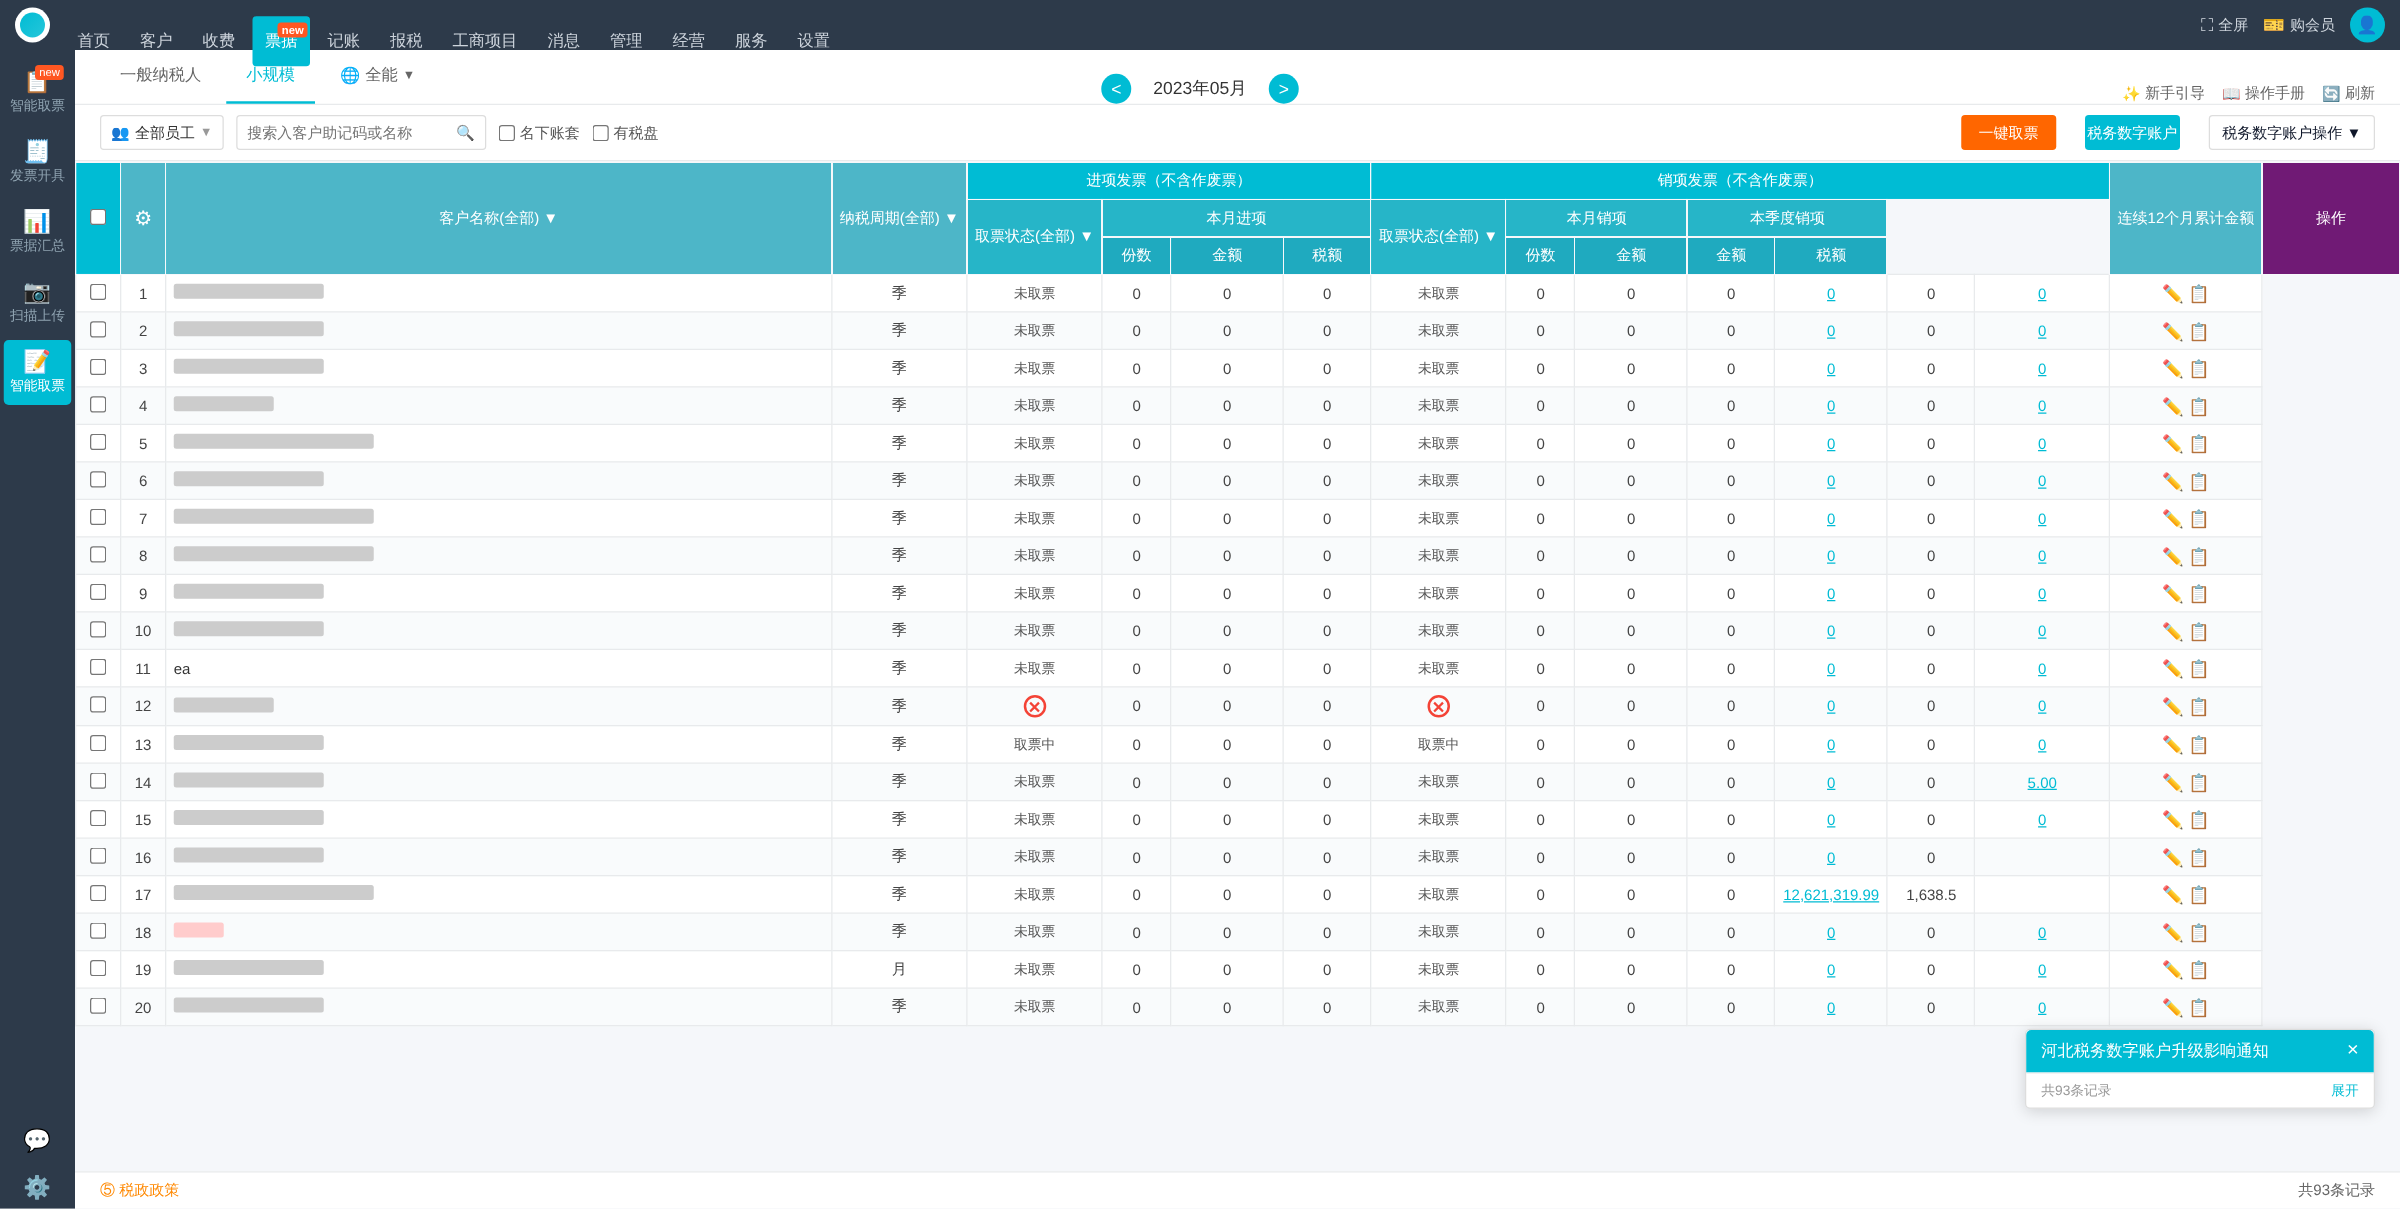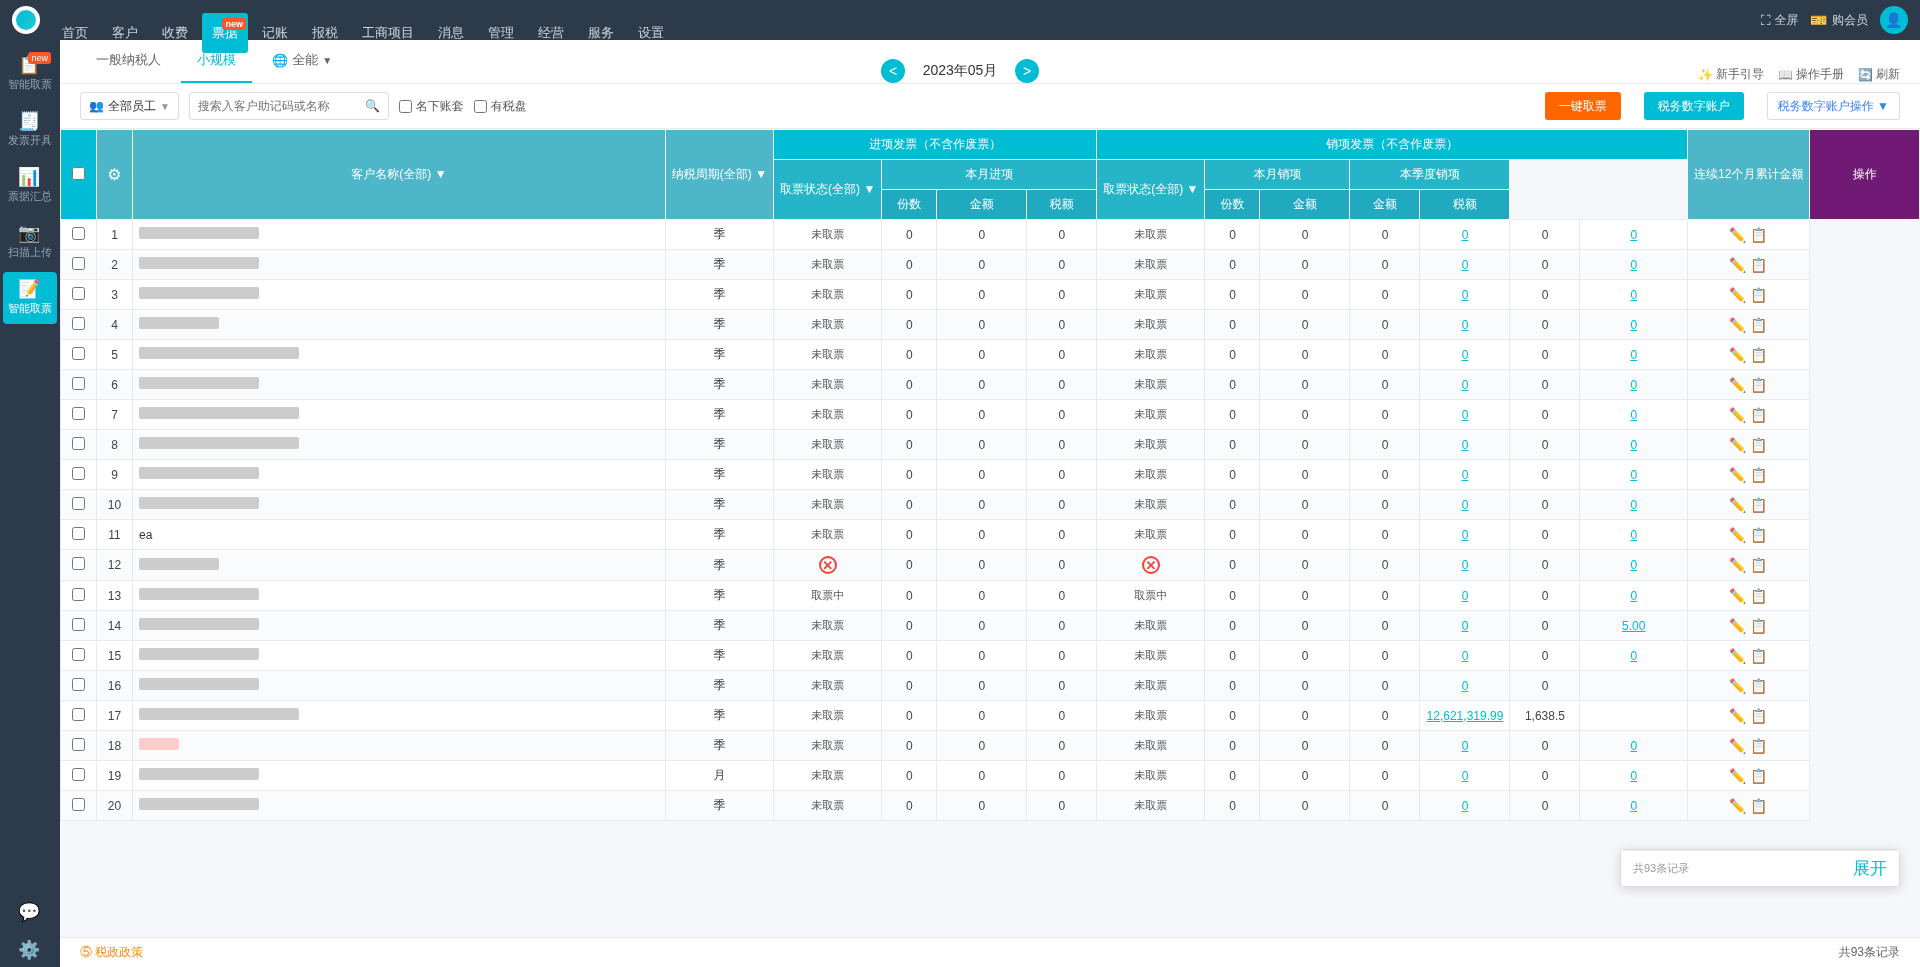--- a/index.html
+++ b/index.html
@@ -40,22 +40,22 @@
 
     
     .filter-bar { background: #fff; padding: 8px 20px; display: flex; align-items: center; gap: 10px; border-bottom: 1px solid #e8eaec; }
     .employee-select { border: 1px solid #ddd; border-radius: 3px; padding: 4px 8px; font-size: 12px; height: 28px; display: flex; align-items: center; gap: 4px; cursor: pointer; background: #fff; min-width: 90px; }
     .search-input-wrap { border: 1px solid #ddd; border-radius: 3px; padding: 4px 8px; font-size: 12px; height: 28px; display: flex; align-items: center; gap: 4px; background: #fff; width: 200px; }
     .search-input-wrap input { border: none; outline: none; font-size: 12px; flex: 1; color: #999; background: transparent; }
     .checkbox-label { display: flex; align-items: center; gap: 4px; font-size: 12px; cursor: pointer; color: #555; }
     .checkbox-label input[type=checkbox] { cursor: pointer; }
     .filter-right { margin-left: auto; display: flex; gap: 23px; }
     .btn-orange { background: #ff6600; color: #fff; border: none; padding: 5px 14px; border-radius: 3px; font-size: 12px; cursor: pointer; height: 28px; }
-    .btn-teal { background: #00bcd4; color: #fff; border: none; padding: 5px 14px; border-radius: 3px; font-size: 12px; cursor: pointer; height: 28px; }
-    .btn-outline { background: #fff; color: #3b82f6; border: 1px solid #ddd; padding: 5px 10px; border-radius: 3px; font-size: 12px; cursor: pointer; height: 28px; display: flex; align-items: center; gap: 4px; }
+    .btn-teal { background: #00bcd4; color: #fff; border: none; padding: 5px 2px; border-radius: 3px; font-size: 12px; cursor: pointer; height: 28px; }
+    .btn-outline { background: #fff; color: #0f172a; border: 1px solid #ddd; padding: 5px 10px; border-radius: 3px; font-size: 12px; cursor: pointer; height: 28px; display: flex; align-items: center; gap: 4px; }
 
     
     .table-wrap { flex: 1; overflow: auto; padding: 0 0 0 0; }
     table { width: 100%; border-collapse: collapse; font-size: 12px; }
     thead tr { background: #00bcd4; color: #fff; }
     thead th { padding: 6px 6px; text-align: center; font-weight: 500; white-space: nowrap; border: 1px solid rgba(255,255,255,0.2); position: sticky; top: 0; z-index: 2; }
     tbody tr { background: #fff; }
     tbody tr:nth-child(even) { background: #f9fbfc; }
     tbody td { padding: 6px 6px; text-align: center; border: 1px solid #e8eaec; white-space: nowrap; color: #444; }
     tbody td.left { text-align: left; }
@@ -79,21 +79,21 @@
     .status-bar { background: #fff; padding: 6px 20px; border-top: 1px solid #e8eaec; display: flex; align-items: center; }
     .tax-policy-link { color: #ff8800; font-size: 12px; cursor: pointer; display: flex; align-items: center; gap: 4px; }
 
     
     .notification-popup { position: fixed; right: 20px; bottom: 80px; width: 280px; background: #fff; border: 1px solid #ddd; border-radius: 4px; box-shadow: 0 2px 12px rgba(0,0,0,0.15); z-index: 100; }
     .notif-header { background: #00bcd4; color: #fff; padding: 8px 12px; font-size: 13px; font-weight: 500; border-radius: 4px 4px 0 0; display: flex; justify-content: space-between; align-items: center; }
     .notif-close { cursor: pointer; font-size: 16px; line-height: 1; }
     .notif-body { padding: 10px 12px; font-size: 12px; color: #555; line-height: 1.6; max-height: 140px; overflow-y: auto; }
     .notif-footer { padding: 6px 12px; border-top: 1px solid #eee; display: flex; justify-content: space-between; align-items: center; }
     .notif-count { font-size: 11px; color: #999; }
-    .notif-expand { font-size: 17px; color: #00bcd4; cursor: pointer; }
+    .notif-expand { font-size: 11px; color: #00bcd4; cursor: pointer; }
   </style>
 </head>
 <body>
 
 <div class="top-nav">
   <div class="logo">
     <div class="logo-inner"></div>
   </div>
   <div class="nav-item">首页</div>
   <div class="nav-item">客户</div>
@@ -718,17 +718,21 @@
     </div>
 
     <div class="status-bar">
       <span class="tax-policy-link">⑤ 税政政策</span>
       <span style="margin-left:auto; font-size:12px; color:#666;">共93条记录</span>
     </div>
   </div>
 </div>
 
 <div class="notification-popup">
+  <div class="notif-header">
+    <span>河北税务数字账户升级影响通知</span>
+    <span class="notif-close">×</span>
+  </div>
   <div class="notif-footer">
     <span class="notif-count">共93条记录</span>
     <span class="notif-expand">展开</span>
   </div>
 </div>
 
 </body></html>

